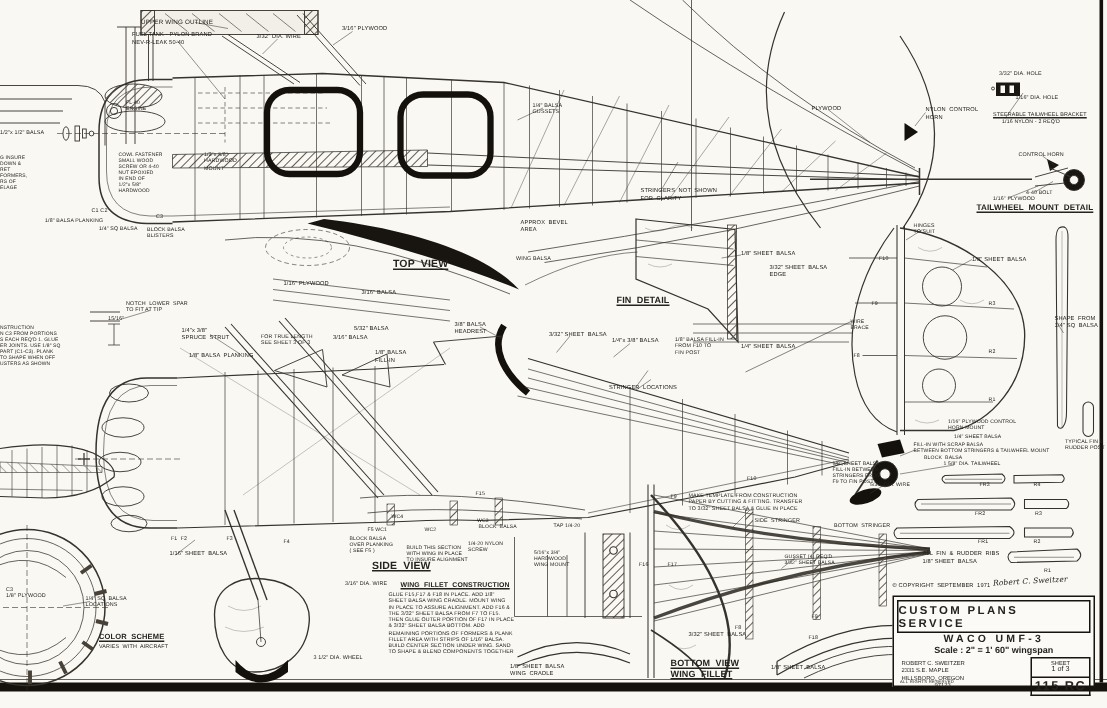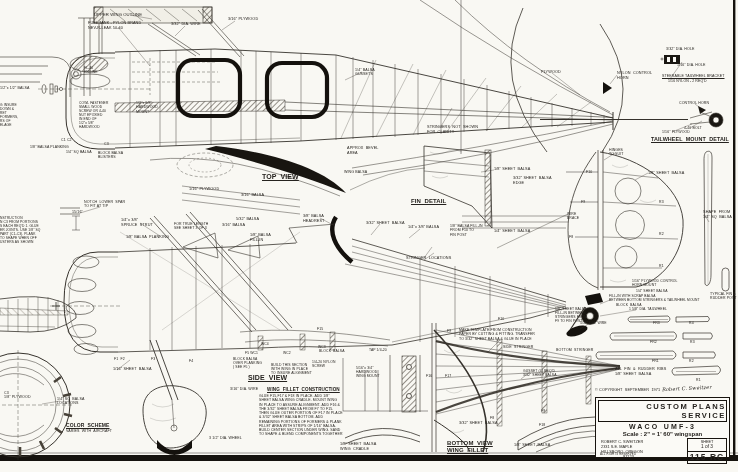--- a/index.html
+++ b/index.html
@@ -4,21 +4,21 @@
 <style>
   html,body{margin:0;padding:0;background:#e8e6e0;}
   #sheet{position:relative;width:738px;height:472px;background:#f9f8f3;overflow:hidden;
          font-family:"Liberation Sans",sans-serif;color:#26231f;}
   #linework{position:absolute;left:0;top:0;}
   .lbl{position:absolute;color:#26231f;line-height:1.22;white-space:pre;letter-spacing:.1px;}
   .lbl.script{font-family:"DejaVu Serif",serif;font-style:italic;transform:rotate(-3deg);}
   
   #titleblock{position:absolute;left:595px;top:397px;width:135px;height:61px;background:#fbfaf6;
               border:1.8px solid #17130e;box-sizing:border-box;}
-  .tb-head{margin:1.5px 2px 0 2px;border:1.2px solid #17130e;text-align:right;font-weight:700;
+  .tb-head{margin:1.5px 2px 0 2px;border:1.2px solid #17130e;text-align:left;font-weight:700;
            font-size:7.6px;letter-spacing:1.6px;padding:1px 0;}
   .tb-model{text-align:center;font-weight:700;font-size:7px;letter-spacing:2.2px;padding-top:1.5px;}
   .tb-scale{text-align:center;font-weight:700;font-size:6px;padding-top:1px;}
   .tb-bottom{display:flex;margin-top:1px;}
   .tb-addr{flex:1;font-size:3.9px;line-height:1.3;padding:1px 0 0 5px;}
   .tb-addr .zip{padding-left:22px;}
   .tb-right{width:40px;margin-right:2px;}
   .tb-sheetbox{border:1px solid #17130e;text-align:center;font-size:3.8px;line-height:1.25;padding:.5px 0;}
   .tb-sheetnum{font-size:4.8px;}
   .tb-plan{border:1px solid #17130e;border-top:none;text-align:center;font-weight:700;font-size:8.5px;

